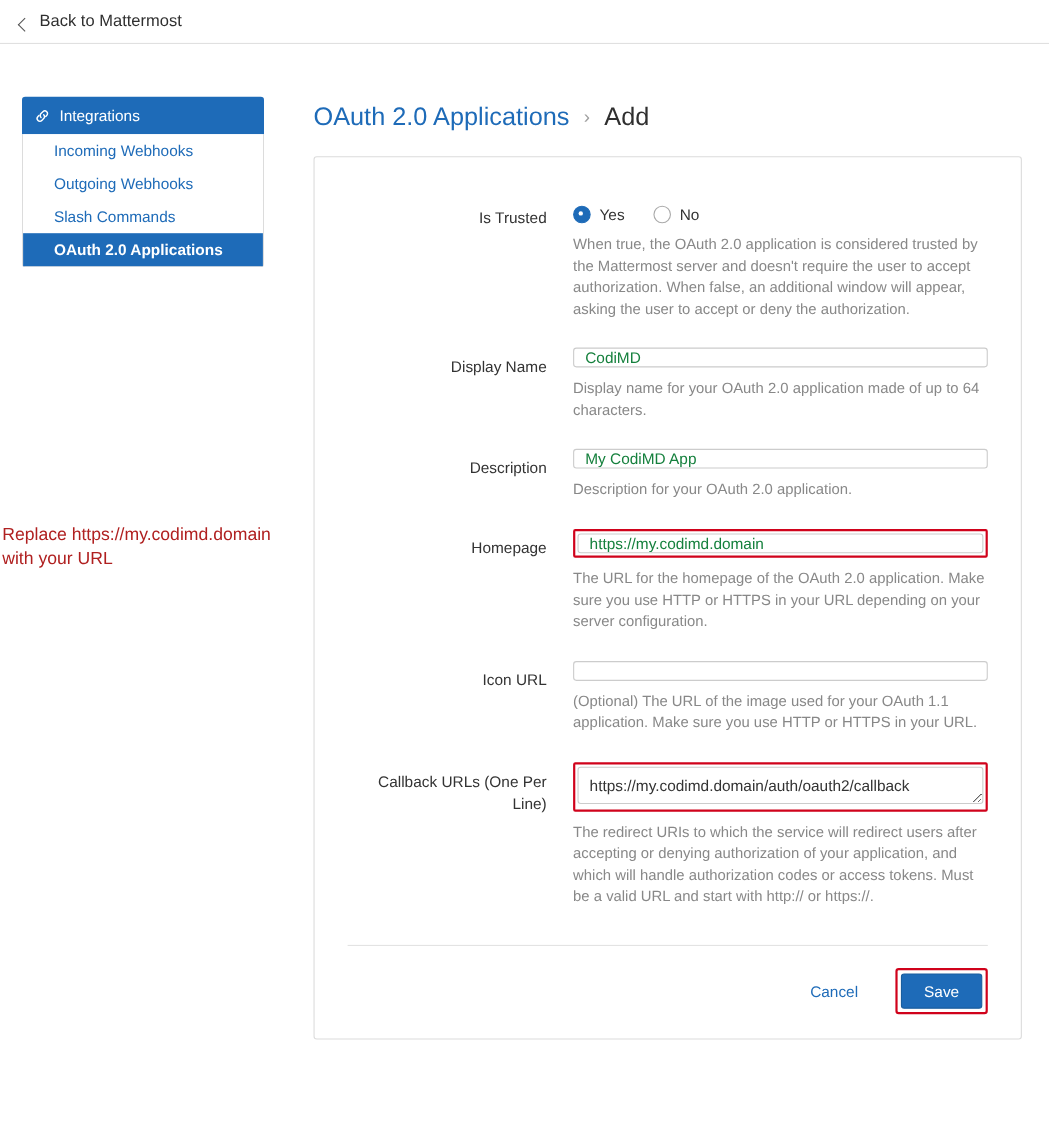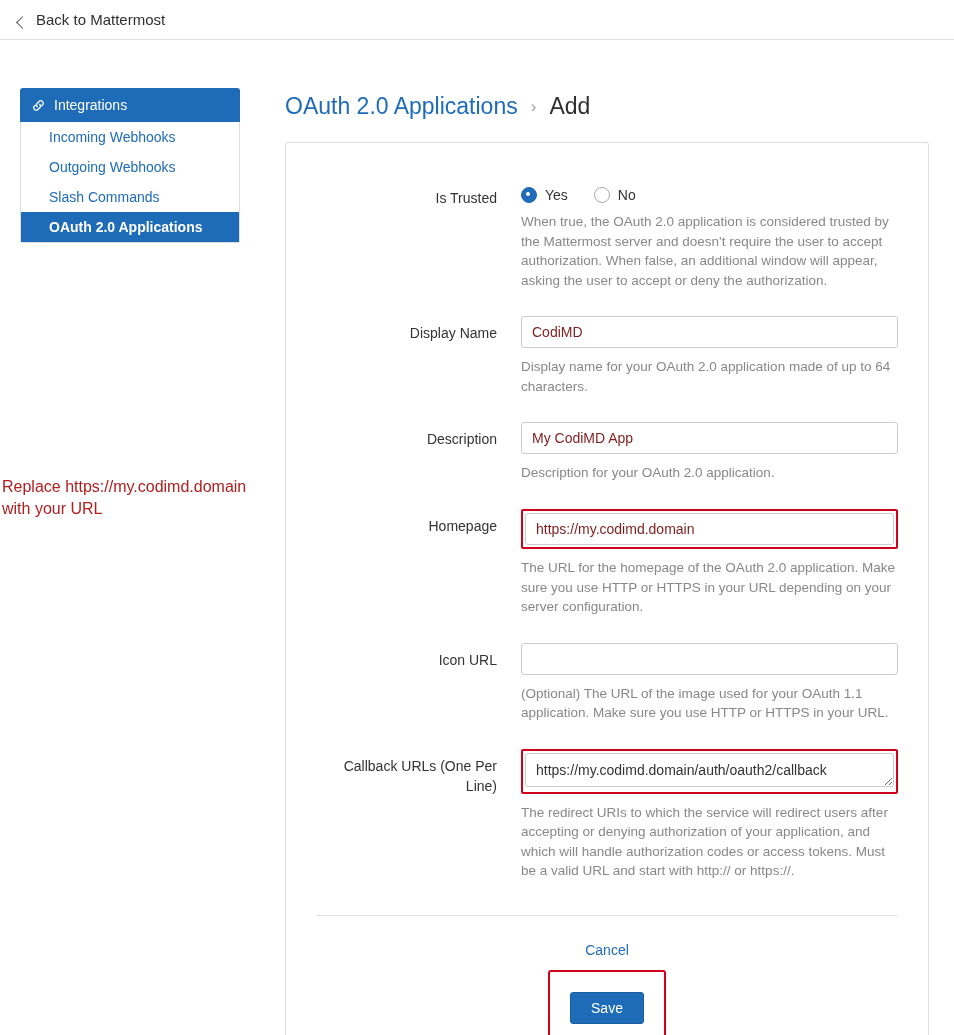--- a/index.html
+++ b/index.html
@@ -158,23 +158,23 @@
   }
 
   input[type="text"] {
     width: 100%;
     box-sizing: border-box;
     padding: 7px 10px;
     border: 1px solid #cccccc;
     border-radius: 3px;
     font-size: 14px;
     font-family: "Liberation Sans", sans-serif;
-    color: #7f1d1d;
-    background: #ffffff;
-    height: 32px;
+    color: #15803d;
+    background: #ffffff;
+    height: 18px;
   }
   textarea {
     width: 100%;
     box-sizing: border-box;
     padding: 7px 10px;
     border: 1px solid #cccccc;
     border-radius: 3px;
     font-size: 14px;
     font-family: "Liberation Sans", sans-serif;
     color: #333333;
@@ -228,37 +228,36 @@
   }
 
   .divider {
     border-top: 1px solid #e3e3e3;
     margin: 12px 0 0 0;
   }
   .actions {
     display: flex;
     justify-content: flex-end;
     align-items: center;
-    gap: 6px;
+    gap: 22px;
     padding-top: 20px;
-    flex-direction: column;
   }
   .cancel-btn {
     color: #1e6bb8;
     font-size: 14px;
     background: none;
     border: none;
     cursor: pointer;
     padding: 6px 12px;
     font-family: "Liberation Sans", sans-serif;
   }
   .save-wrap {
     border: 2px solid #d0021b;
     border-radius: 3px;
-    padding: 20px;
+    padding: 3px;
     text-decoration: underline;
   }
   .save-btn {
     background: #1e6bb8;
     color: #ffffff;
     border: 1px solid #1a5e9e;
     border-radius: 3px;
     font-size: 14px;
     padding: 7px 20px;
     cursor: pointer;

